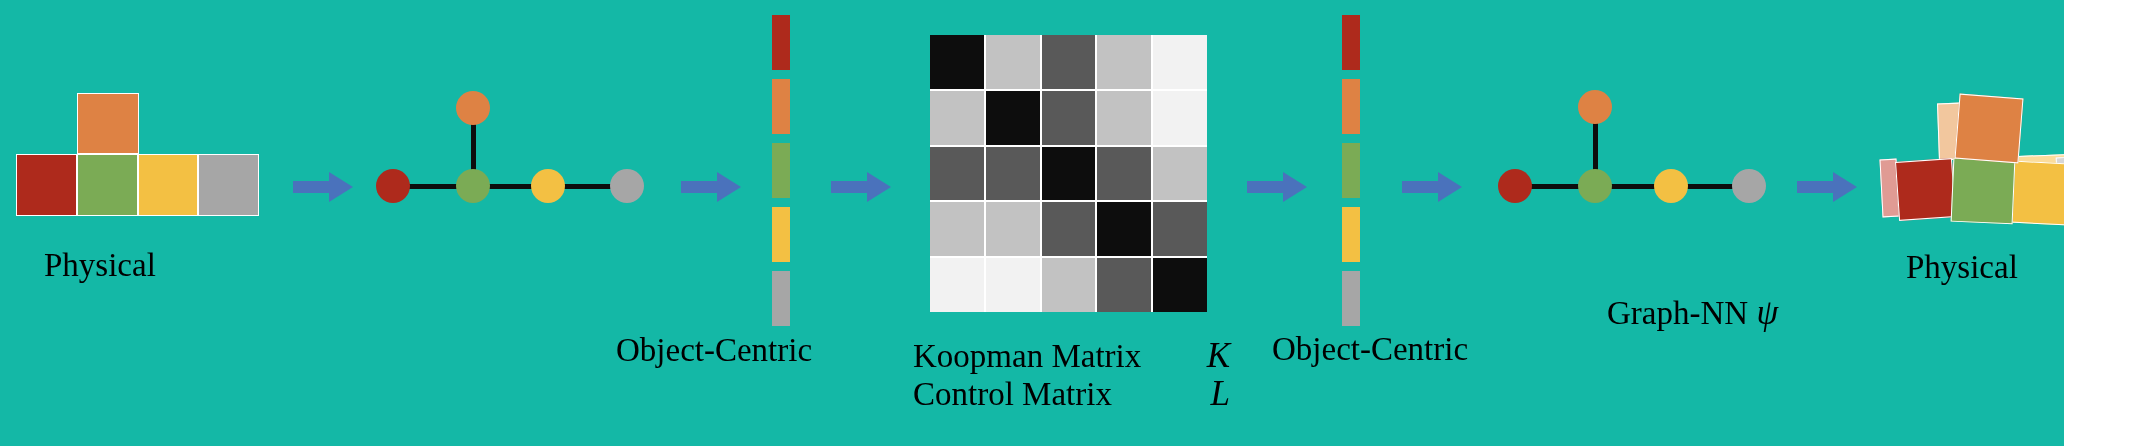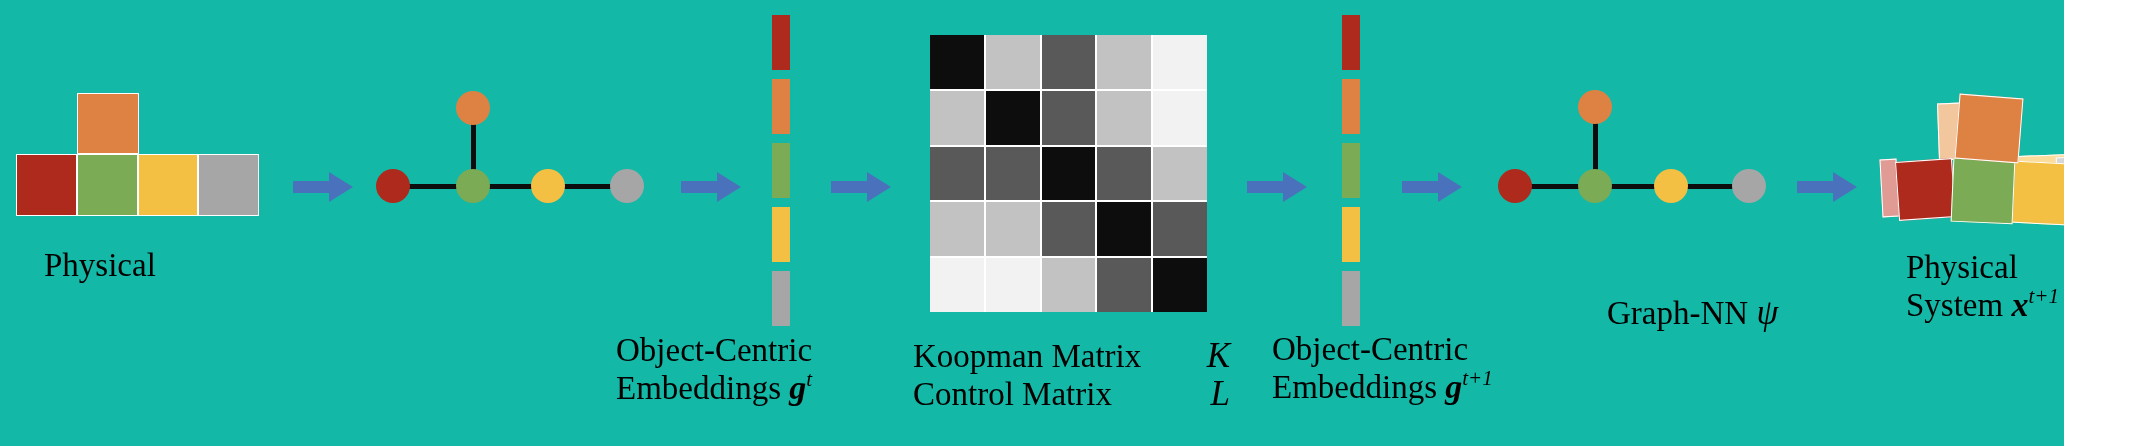--- a/index.html
+++ b/index.html
@@ -136,21 +136,20 @@
 
   <div class="ebars ebars-t">
       <div class="ebar" style="background: rgb(174, 42, 28);"></div>
       <div class="ebar" style="background: rgb(222, 130, 68);"></div>
       <div class="ebar" style="background: rgb(123, 171, 85);"></div>
       <div class="ebar" style="background: rgb(243, 192, 67);"></div>
       <div class="ebar" style="background: rgb(166, 166, 166);"></div>
     </div>
   <div class="lbl lbl-emb-t">
     <div>Object-Centric</div>
-    <div><span>Embeddings</span>&nbsp;<span class="mvar">g</span><span class="msup">t</span></div>
   </div>
 
   <div class="matrix">
       <div class="mcell" style="background: rgb(13, 13, 13);"></div>
       <div class="mcell" style="background: rgb(194, 194, 194);"></div>
       <div class="mcell" style="background: rgb(89, 89, 89);"></div>
       <div class="mcell" style="background: rgb(194, 194, 194);"></div>
       <div class="mcell" style="background: rgb(242, 242, 242);"></div>
       <div class="mcell" style="background: rgb(194, 194, 194);"></div>
       <div class="mcell" style="background: rgb(13, 13, 13);"></div>
@@ -186,21 +185,20 @@
 
   <div class="ebars ebars-t1">
       <div class="ebar" style="background: rgb(174, 42, 28);"></div>
       <div class="ebar" style="background: rgb(222, 130, 68);"></div>
       <div class="ebar" style="background: rgb(123, 171, 85);"></div>
       <div class="ebar" style="background: rgb(243, 192, 67);"></div>
       <div class="ebar" style="background: rgb(166, 166, 166);"></div>
     </div>
   <div class="lbl lbl-emb-t1">
     <div>Object-Centric</div>
-    <div><span>Embeddings</span>&nbsp;<span class="mvar">g</span><span class="msup">t+1</span></div>
   </div>
 
   <div class="edge e-psi-h" style="background: rgb(13, 13, 13);"></div>
   <div class="edge e-psi-v" style="background: rgb(13, 13, 13);"></div>
   <div class="node n-psi-red" style="background: rgb(174, 42, 28);"></div>
   <div class="node n-psi-orange" style="background: rgb(222, 130, 68);"></div>
   <div class="node n-psi-green" style="background: rgb(123, 171, 85);"></div>
   <div class="node n-psi-yellow" style="background: rgb(243, 192, 67);"></div>
   <div class="node n-psi-gray" style="background: rgb(166, 166, 166);"></div>
 
@@ -213,16 +211,15 @@
   <div class="blk g-yellow" style="background: rgb(251, 220, 155);"></div>
   <div class="blk g-gray" style="background: rgb(214, 214, 214);"></div>
   <div class="blk b-t1-red" style="background: rgb(174, 42, 28);"></div>
   <div class="blk b-t1-yellow" style="background: rgb(243, 192, 67);"></div>
   <div class="blk b-t1-gray" style="background: rgb(166, 166, 166);"></div>
   <div class="blk b-t1-green" style="background: rgb(123, 171, 85);"></div>
   <div class="blk b-t1-orange" style="background: rgb(222, 130, 68);"></div>
 
   <div class="lbl lbl-physical-t1">
     <div>Physical</div>
-    <div><span>System</span>&nbsp;<span class="mvar">x</span><span class="msup">t+1</span></div>
   </div>
 
 </div>
 
 </body></html>

